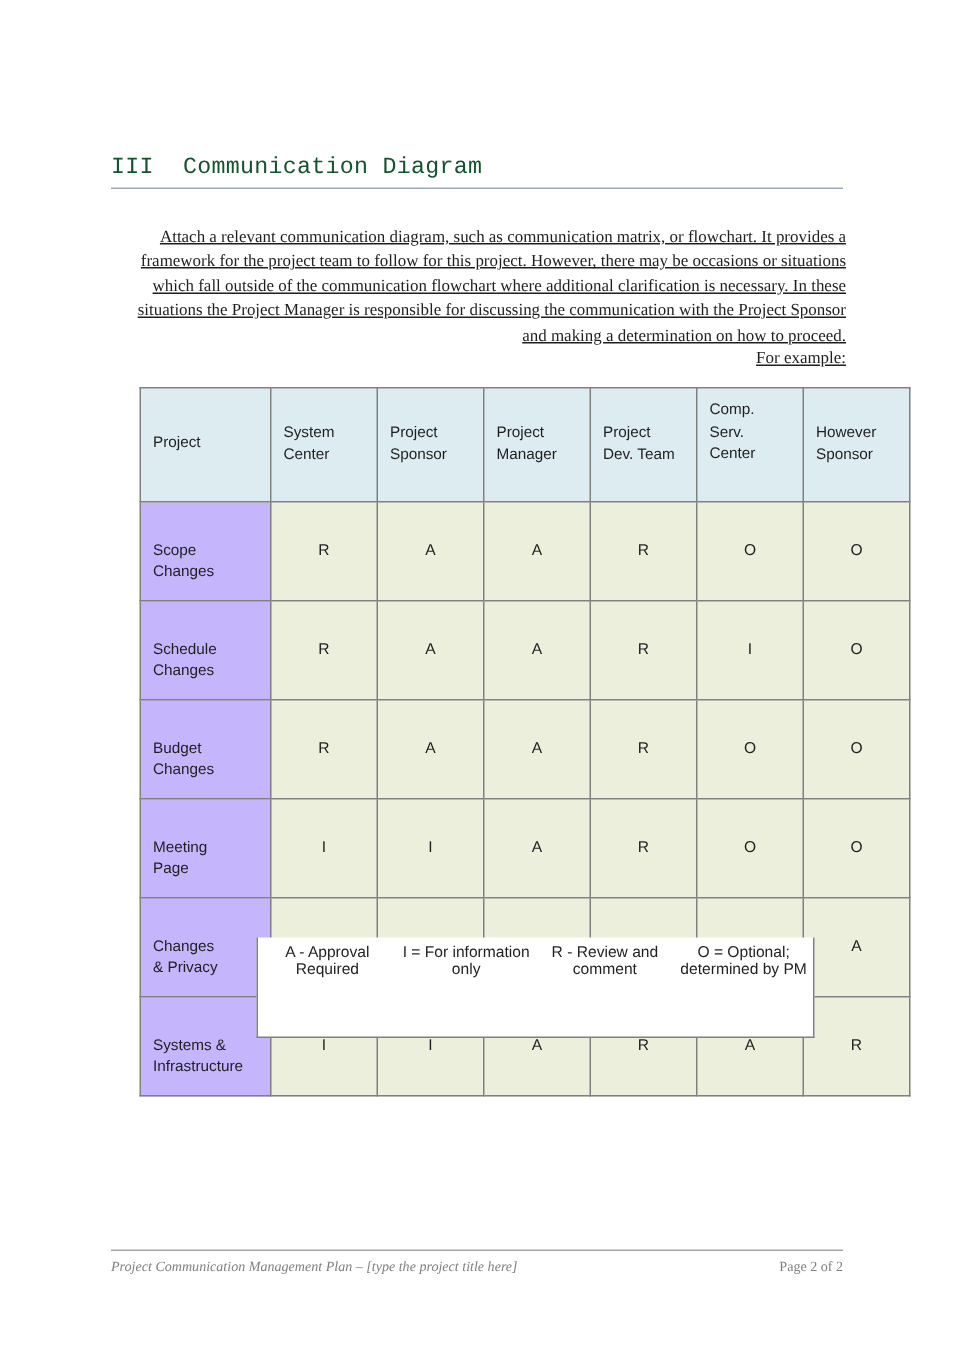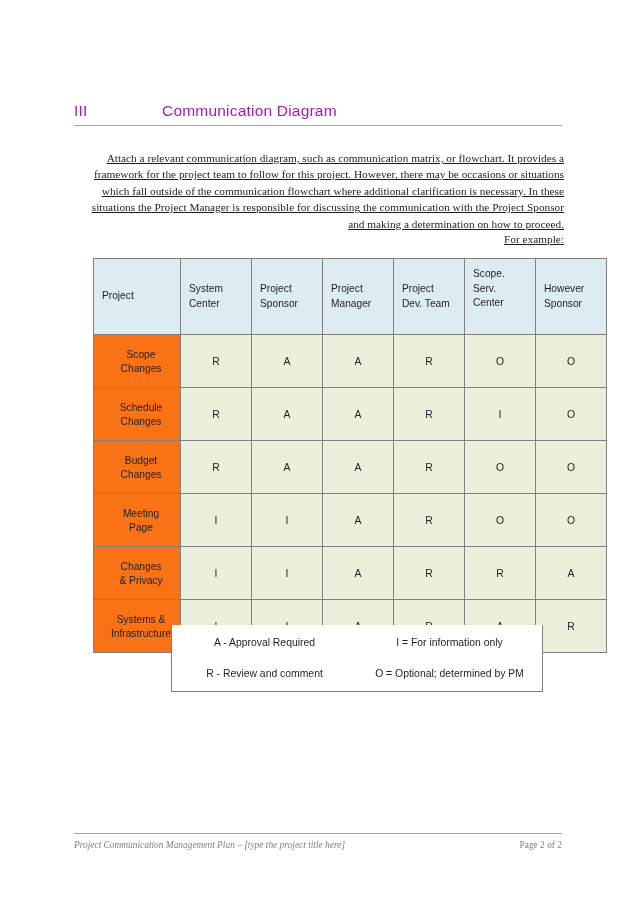--- a/index.html
+++ b/index.html
@@ -27,25 +27,24 @@
   
   .heading-block {
     position: absolute;
     left: 74px;
     top: 102px;
     width: 488px;
   }
   .heading-row {
     display: flex;
     align-items: baseline;
-    font-family: Liberation Sans, sans-serif;
+    font-family: Liberation Mono, monospace;
     font-size: 15.5px;
-    color: #a21caf;
+    color: #14532d;
     letter-spacing: 0.2px;
-    gap: 40px;
   }
   .heading-num {
     width: 48px;
     flex: 0 0 48px;
   }
   .heading-text {
     flex: 1 1 auto;
   }
   .heading-rule {
     margin-top: 5px;
@@ -92,26 +91,26 @@
     line-height: 14.5px;
     color: #1f1f1f;
     text-align: left;
     padding: 0 0 0 8px;
   }
   .matrix th.top-align {
     vertical-align: top;
     padding-top: 8px;
   }
   .matrix td.rowlabel {
-    background: #f97316;
+    background: #c4b5fd;
     font-size: 10.2px;
     line-height: 14.5px;
     color: #1f1f1f;
-    text-align: center;
-    padding: 2px 0 0 8px;
+    text-align: left;
+    padding: 15px 0 0 8px;
     height: 50px;
   }
   .matrix td.val {
     background: #ebefdc;
     font-size: 10.4px;
     color: #1f1f1f;
     text-align: center;
     height: 50px;
   }
   .col-project   { width: 78px; }
@@ -125,21 +124,20 @@
     width: 372px;
     height: 67px;
     box-sizing: border-box;
     border: 1px solid #808080;
     border-top: none;
     background: #ffffff;
     font-family: "Liberation Sans", sans-serif;
     font-size: 10.4px;
     color: #1f1f1f;
     display: flex;
-    flex-direction: column;
     justify-content: center;
   }
   .legend-row {
     display: flex;
     width: 100%;
     height: 31px;
     align-items: center;
   }
   .legend-cell {
     flex: 1 1 50%;
@@ -203,21 +201,21 @@
         </th>
         <th class="col-data">
           <span>Project</span><br>
           <span>Manager</span>
         </th>
         <th class="col-data">
           <span>Project</span><br>
           <span>Dev. Team</span>
         </th>
         <th class="col-data top-align">
-          <span>Scope.</span><br>
+          <span>Comp.</span><br>
           <span>Serv.</span><br>
           <span>Center</span>
         </th>
         <th class="col-data">
           <span>However</span><br>
           <span>Sponsor</span>
         </th>
       </tr>
     </thead>
     <tbody>

